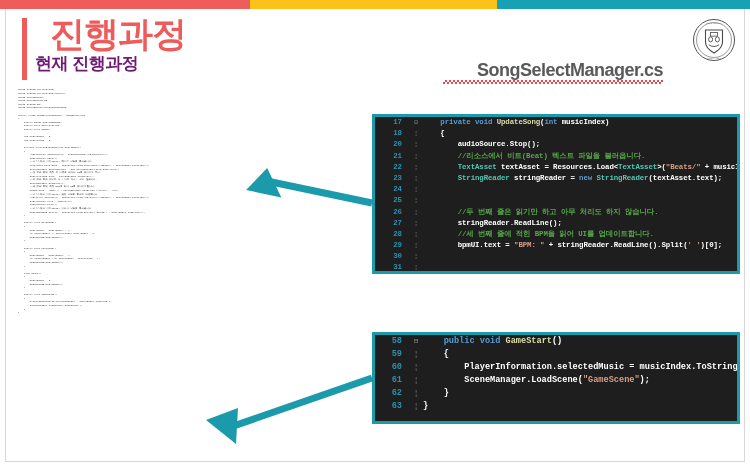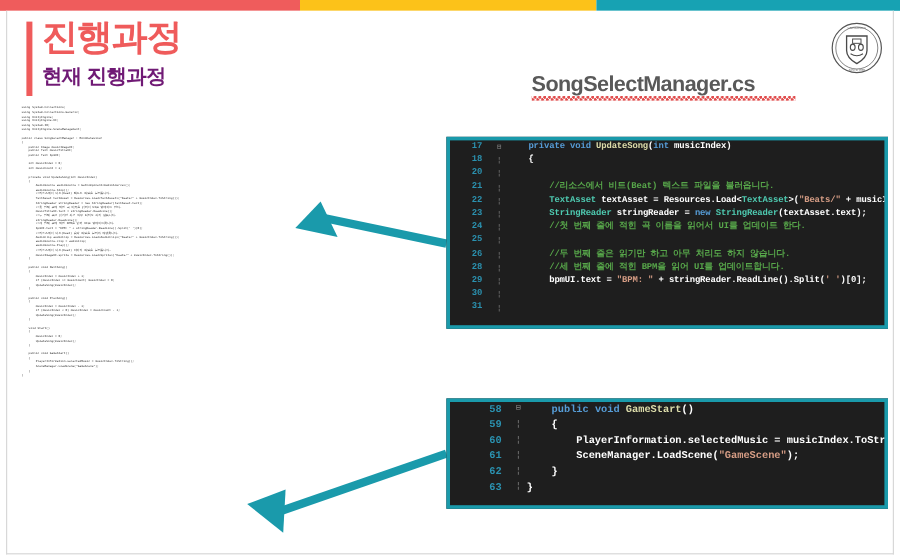--- a/index.html
+++ b/index.html
@@ -14,34 +14,34 @@
   
   #page-frame{
     position:absolute;left:5px;top:9px;width:740px;height:453px;
     border:1px solid #d8d8d8;border-top:none;box-sizing:border-box;
     background:#fff;
   }
   
   #title-block{position:absolute;left:22px;top:16px;}
   #title-rule{position:absolute;left:0;top:2px;width:5px;height:62px;background:#ee5a5a;}
   #title-main{
-    position:absolute;left:13px;top:0;
-    font-size:30px;font-weight:bold;color:#ef5b5b;letter-spacing:-1px;
+    position:absolute;left:28px;top:0;
+    font-size:35px;font-weight:bold;color:#ef5b5b;letter-spacing:-1px;
     white-space:nowrap;line-height:1.05;
   }
   #title-sub{
     position:absolute;left:13px;top:36px;
     font-size:17px;font-weight:bold;color:#701a75;letter-spacing:-0.5px;
     white-space:nowrap;
   }
   
   #seal{position:absolute;right:14px;top:18px;width:44px;height:44px;}
   
   #slide-heading{
-    position:absolute;left:443px;top:60px;width:220px;text-align:left;
+    position:absolute;left:443px;top:60px;width:220px;text-align:right;
     font-size:18px;font-weight:bold;color:#595959;letter-spacing:-0.5px;
     white-space:nowrap;
   }
   #slide-heading .squig{
     display:block;height:4px;width:100%;margin-top:-1px;
     background-image:
       radial-gradient(circle at 1px 3px, #e04a4a 1.1px, transparent 1.3px),
       radial-gradient(circle at 3px 1px, #e04a4a 1.1px, transparent 1.3px);
     background-size:4px 4px;
   }
@@ -55,21 +55,21 @@
   }
   
   .code-panel{
     position:absolute;background:#1e1e1e;
     border:3px solid #a16207;box-sizing:border-box;overflow:hidden;
   }
   #code-panel-1{left:372px;top:114px;width:368px;height:160px;}
   #code-panel-2{left:372px;top:332px;width:368px;height:92px;}
   .code-rows{display:block;}
   .code-row{display:flex;align-items:flex-start;height:11.2px;}
-  #code-panel-2 .code-row{height:13px;margin-left:16px;}
+  #code-panel-2 .code-row{height:13px;}
   .gutter{
     flex:0 0 34px;text-align:right;padding-right:7px;box-sizing:border-box;
     color:#2b91af;font-family:"Liberation Mono","DejaVu Sans Mono",monospace;
     font-size:7.4px;line-height:11.2px;font-weight:bold;
   }
   #code-panel-2 .gutter{font-size:8.6px;line-height:13px;}
   .fold{
     flex:0 0 14px;text-align:center;color:#8a8a8a;font-size:6px;
     line-height:11.2px;font-family:"Liberation Mono","DejaVu Sans Mono",monospace;
   }
@@ -211,49 +211,54 @@
         <span class="srcline"><span class="w">    </span><span class="k">private void </span><span class="n">UpdateSong</span><span class="w">(</span><span class="k">int</span><span class="w"> musicIndex)</span></span>
       </div>
       <div class="code-row">
         <span class="gutter">18</span>
         <span class="fold">¦</span>
         <span class="srcline"><span class="w">    {</span></span>
       </div>
       <div class="code-row">
         <span class="gutter">20</span>
         <span class="fold">¦</span>
+        <span class="srcline"><span class="w">        audioSource.Stop();</span></span>
       </div>
       <div class="code-row">
         <span class="gutter">21</span>
         <span class="fold">¦</span>
         <span class="srcline"><span class="c">        //리소스에서 비트(Beat) 텍스트 파일을 불러옵니다.</span></span>
       </div>
       <div class="code-row">
         <span class="gutter">22</span>
         <span class="fold">¦</span>
         <span class="srcline"><span class="w">        </span><span class="t">TextAsset</span><span class="w"> textAsset = Resources.Load&lt;</span><span class="t">TextAsset</span><span class="w">&gt;(</span><span class="s">"Beats/"</span><span class="w"> + musicIndex.ToString());</span></span>
       </div>
       <div class="code-row">
         <span class="gutter">23</span>
         <span class="fold">¦</span>
         <span class="srcline"><span class="w">        </span><span class="t">StringReader</span><span class="w"> stringReader = </span><span class="k">new </span><span class="t">StringReader</span><span class="w">(textAsset.text);</span></span>
       </div>
       <div class="code-row">
         <span class="gutter">24</span>
         <span class="fold">¦</span>
-        <span class="srcline"><span class="c">        //첫 번째 줄에 적힌 곡 이름을 읽어서 UI를 업데이트 한다.</span></span>
       </div>
       <div class="code-row">
         <span class="gutter">25</span>
         <span class="fold">¦</span>
       </div>
       <div class="code-row">
         <span class="gutter">26</span>
         <span class="fold">¦</span>
         <span class="srcline"><span class="c">        //두 번째 줄은 읽기만 하고 아무 처리도 하지 않습니다.</span></span>
+      </div>
+      <div class="code-row">
+        <span class="gutter">27</span>
+        <span class="fold">¦</span>
+        <span class="srcline"><span class="w">        stringReader.ReadLine();</span></span>
       </div>
       <div class="code-row">
         <span class="gutter">28</span>
         <span class="fold">¦</span>
         <span class="srcline"><span class="c">        //세 번째 줄에 적힌 BPM을 읽어 UI를 업데이트합니다.</span></span>
       </div>
       <div class="code-row">
         <span class="gutter">29</span>
         <span class="fold">¦</span>
         <span class="srcline"><span class="w">        bpmUI.text = </span><span class="s">"BPM: "</span><span class="w"> + stringReader.ReadLine().Split(</span><span class="s">' '</span><span class="w">)[0];</span></span>

